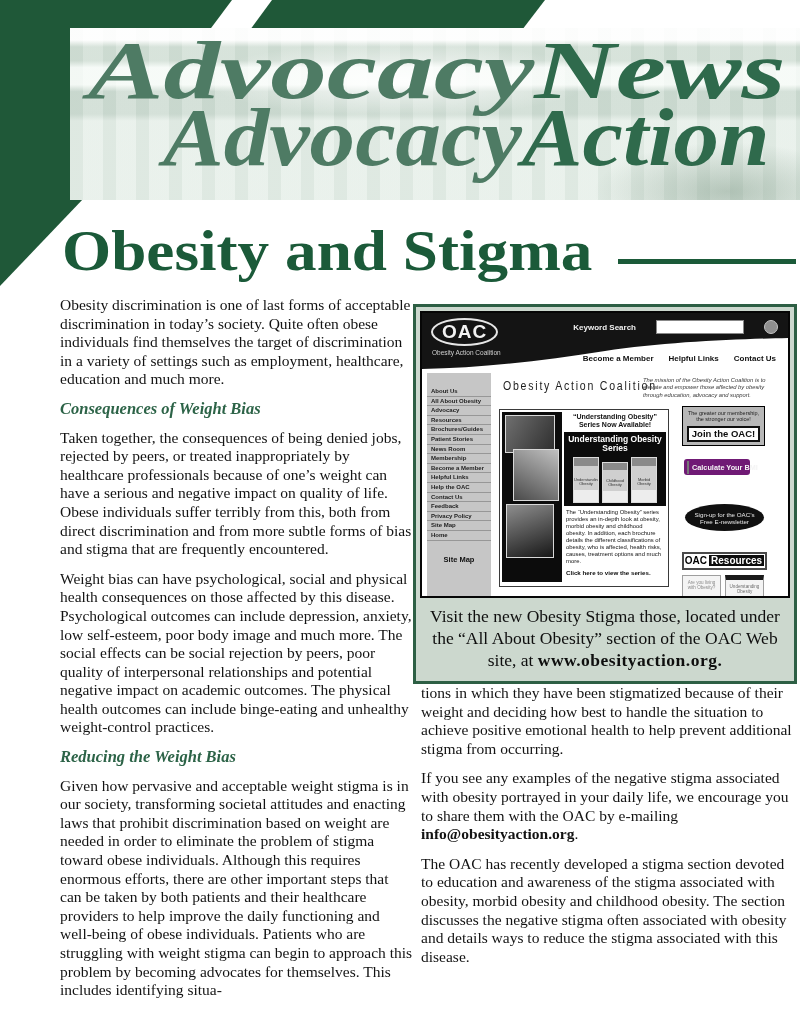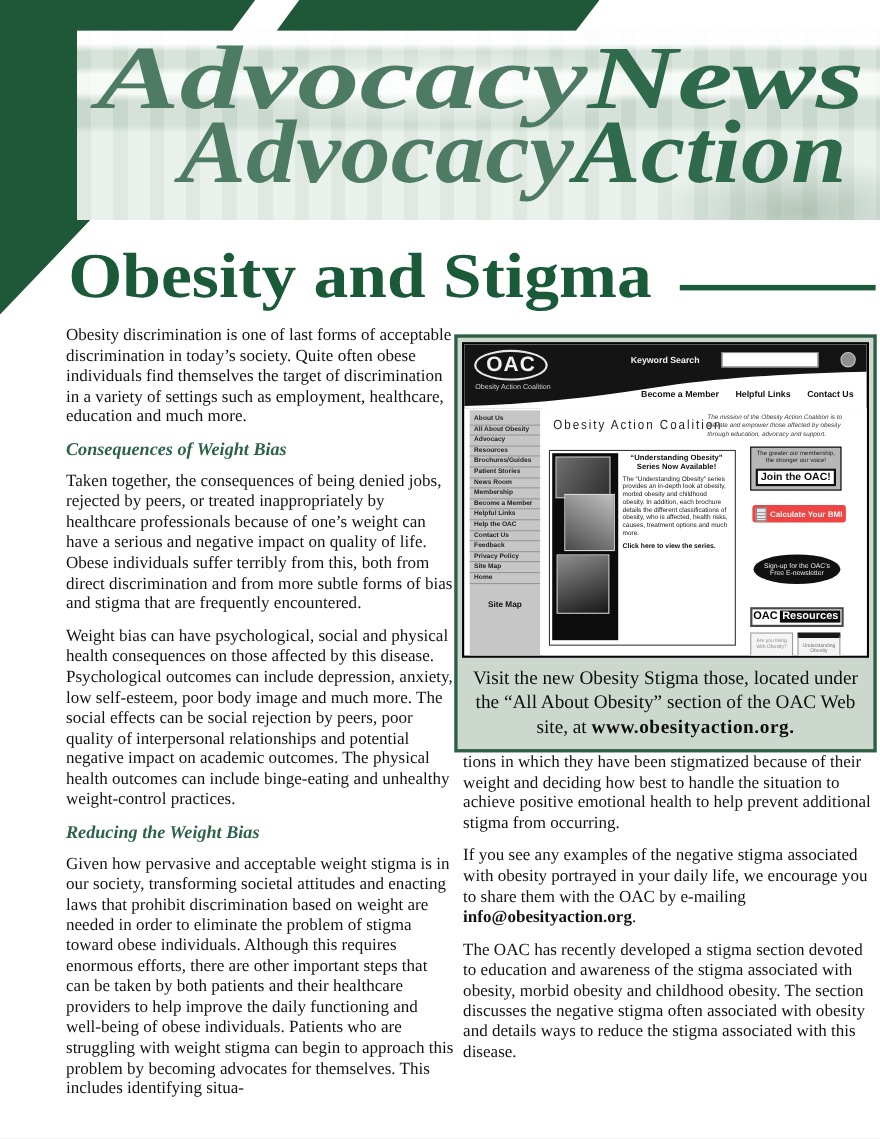--- a/index.html
+++ b/index.html
@@ -55,21 +55,21 @@
   .ss-logo .ring{display:inline-block;border:2px solid #e6e6e6;border-radius:50%;
       padding:0 9px;font-size:19px;font-weight:700;letter-spacing:1px;line-height:24px;}
   .ss-logo-sub{position:absolute;left:10px;top:36px;font-size:6.5px;color:#cfcfcf;white-space:nowrap;}
   .ss-search{position:absolute;top:7px;right:10px;display:flex;align-items:center;gap:20px;}
   .ss-search-label{font-size:8px;font-weight:700;color:#f0f0f0;white-space:nowrap;}
   .ss-search-input{width:86px;height:12px;background:#ffffff;border:1px solid #888;}
   .ss-search-go{width:12px;height:12px;border-radius:50%;background:#8f8f8f;border:1px solid #c4c4c4;}
   .ss-nav{position:absolute;top:41px;right:12px;display:flex;gap:15px;}
   .ss-nav span{font-size:8px;font-weight:700;color:#111;white-space:nowrap;}
 
-  .ss-sidebar{position:absolute;left:5px;top:60px;width:64px;bottom:0;background:#c6c6c6;padding-top:4px;}
+  .ss-sidebar{position:absolute;left:5px;top:60px;width:64px;bottom:0;background:#c6c6c6;padding-top:14px;}
   .ss-side-item{height:8.6px;line-height:8.6px;font-size:6px;font-weight:700;color:#222;
       padding-left:4px;border-bottom:1px solid #979797;white-space:nowrap;overflow:hidden;}
   .ss-sitemap{margin-top:14px;text-align:center;font-size:7.5px;font-weight:700;color:#111;}
 
   .ss-main{position:absolute;left:71px;top:58px;right:0;bottom:0;background:#fff;}
   .ss-heading{position:absolute;left:10px;top:8px;font-size:12px;letter-spacing:2px;color:#1c1c1c;
       transform:scaleX(0.88);transform-origin:left top;white-space:nowrap;font-weight:400;}
   .ss-mission{position:absolute;left:150px;top:6px;width:142px;font-size:5.8px;line-height:7.4px;
       font-style:italic;color:#3a3a3a;}
 
@@ -91,21 +91,21 @@
   .ss-thumb.mid{margin-top:5px;height:41px;padding-top:16px;}
   .ss-desc{font-size:5.9px;line-height:7px;color:#141414;padding:3px 2px 0 2px;}
   .ss-link{font-size:6.2px;font-weight:700;color:#0c0c0c;padding:4px 2px 0 2px;}
 
   .ss-widgets{position:absolute;left:189px;top:0;width:85px;}
   .ss-join{position:absolute;left:0;top:35px;width:83px;box-sizing:border-box;background:#b7b7b7;
       border:1px solid #000000;text-align:center;padding:3px 1px;}
   .ss-join-tag{font-size:5.5px;line-height:6.4px;color:#1c1c1c;}
   .ss-join-btn{display:inline-block;margin-top:2px;background:#fdfdfd;border:2px solid #0f0f0f;
       font-size:9.5px;font-weight:700;color:#0c0c0c;padding:0 3px;line-height:12px;white-space:nowrap;}
-  .ss-bmi{position:absolute;left:2px;top:88px;width:85px;height:16px;background:#ef4444;border-radius:3px;
+  .ss-bmi{position:absolute;left:2px;top:88px;width:66px;height:16px;background:#701a75;border-radius:3px;
       display:flex;align-items:center;box-sizing:border-box;text-align:right;}
   .ss-bmi-icon{width:8px;height:11px;margin-left:3px;background:#e6e6e6;border:1px solid #777;
       background-image:repeating-linear-gradient(#9a9a9a 0 1px, transparent 1px 3px);}
   .ss-bmi-label{margin-left:3px;font-size:7.3px;font-weight:700;color:#f4f4f4;white-space:nowrap;}
   .ss-oval{position:absolute;left:3px;top:133px;width:79px;height:27px;background:#101010;border-radius:50%;
       display:flex;flex-direction:column;justify-content:center;text-align:center;}
   .ss-oval div{font-size:6.2px;line-height:7px;color:#e8e8e8;}
   .ss-res{position:absolute;left:0;top:181px;width:85px;box-sizing:border-box;border:2px solid #4a4a4a;
       background:#fff;text-align:center;padding:1px 0;font-weight:700;font-size:10px;line-height:12px;white-space:nowrap;}
   .ss-res .res-a{color:#000;}
@@ -186,20 +186,28 @@
         <div class="ss-mission">The mission of the Obesity Action Coalition is to elevate and empower those affected by obesity through education, advocacy and support.</div>
 
         <div class="ss-panel">
           <div class="ss-collage">
             <div class="ss-ph ss-ph1"></div>
             <div class="ss-ph ss-ph2"></div>
             <div class="ss-ph ss-ph3"></div>
           </div>
           <div class="ss-promo">
             <div class="ss-promo-head">“Understanding Obesity” Series Now Available!</div>
+            <div class="ss-series">
+              <div class="ss-series-title">Understanding Obesity Series</div>
+              <div class="ss-thumbs">
+                <div class="ss-thumb">Understanding Obesity</div>
+                <div class="ss-thumb mid">Childhood Obesity</div>
+                <div class="ss-thumb">Morbid Obesity</div>
+              </div>
+            </div>
             <div class="ss-desc">The “Understanding Obesity” series provides an in-depth look at obesity, morbid obesity and childhood obesity. In addition, each brochure details the different classifications of obesity, who is affected, health risks, causes, treatment options and much more.</div>
             <div class="ss-link">Click here to view the series.</div>
           </div>
         </div>
 
         <div class="ss-widgets">
           <div class="ss-join">
             <div class="ss-join-tag">The greater our membership,</div>
             <div class="ss-join-tag">the stronger our voice!</div>
             <div class="ss-join-btn">Join the OAC!</div>

